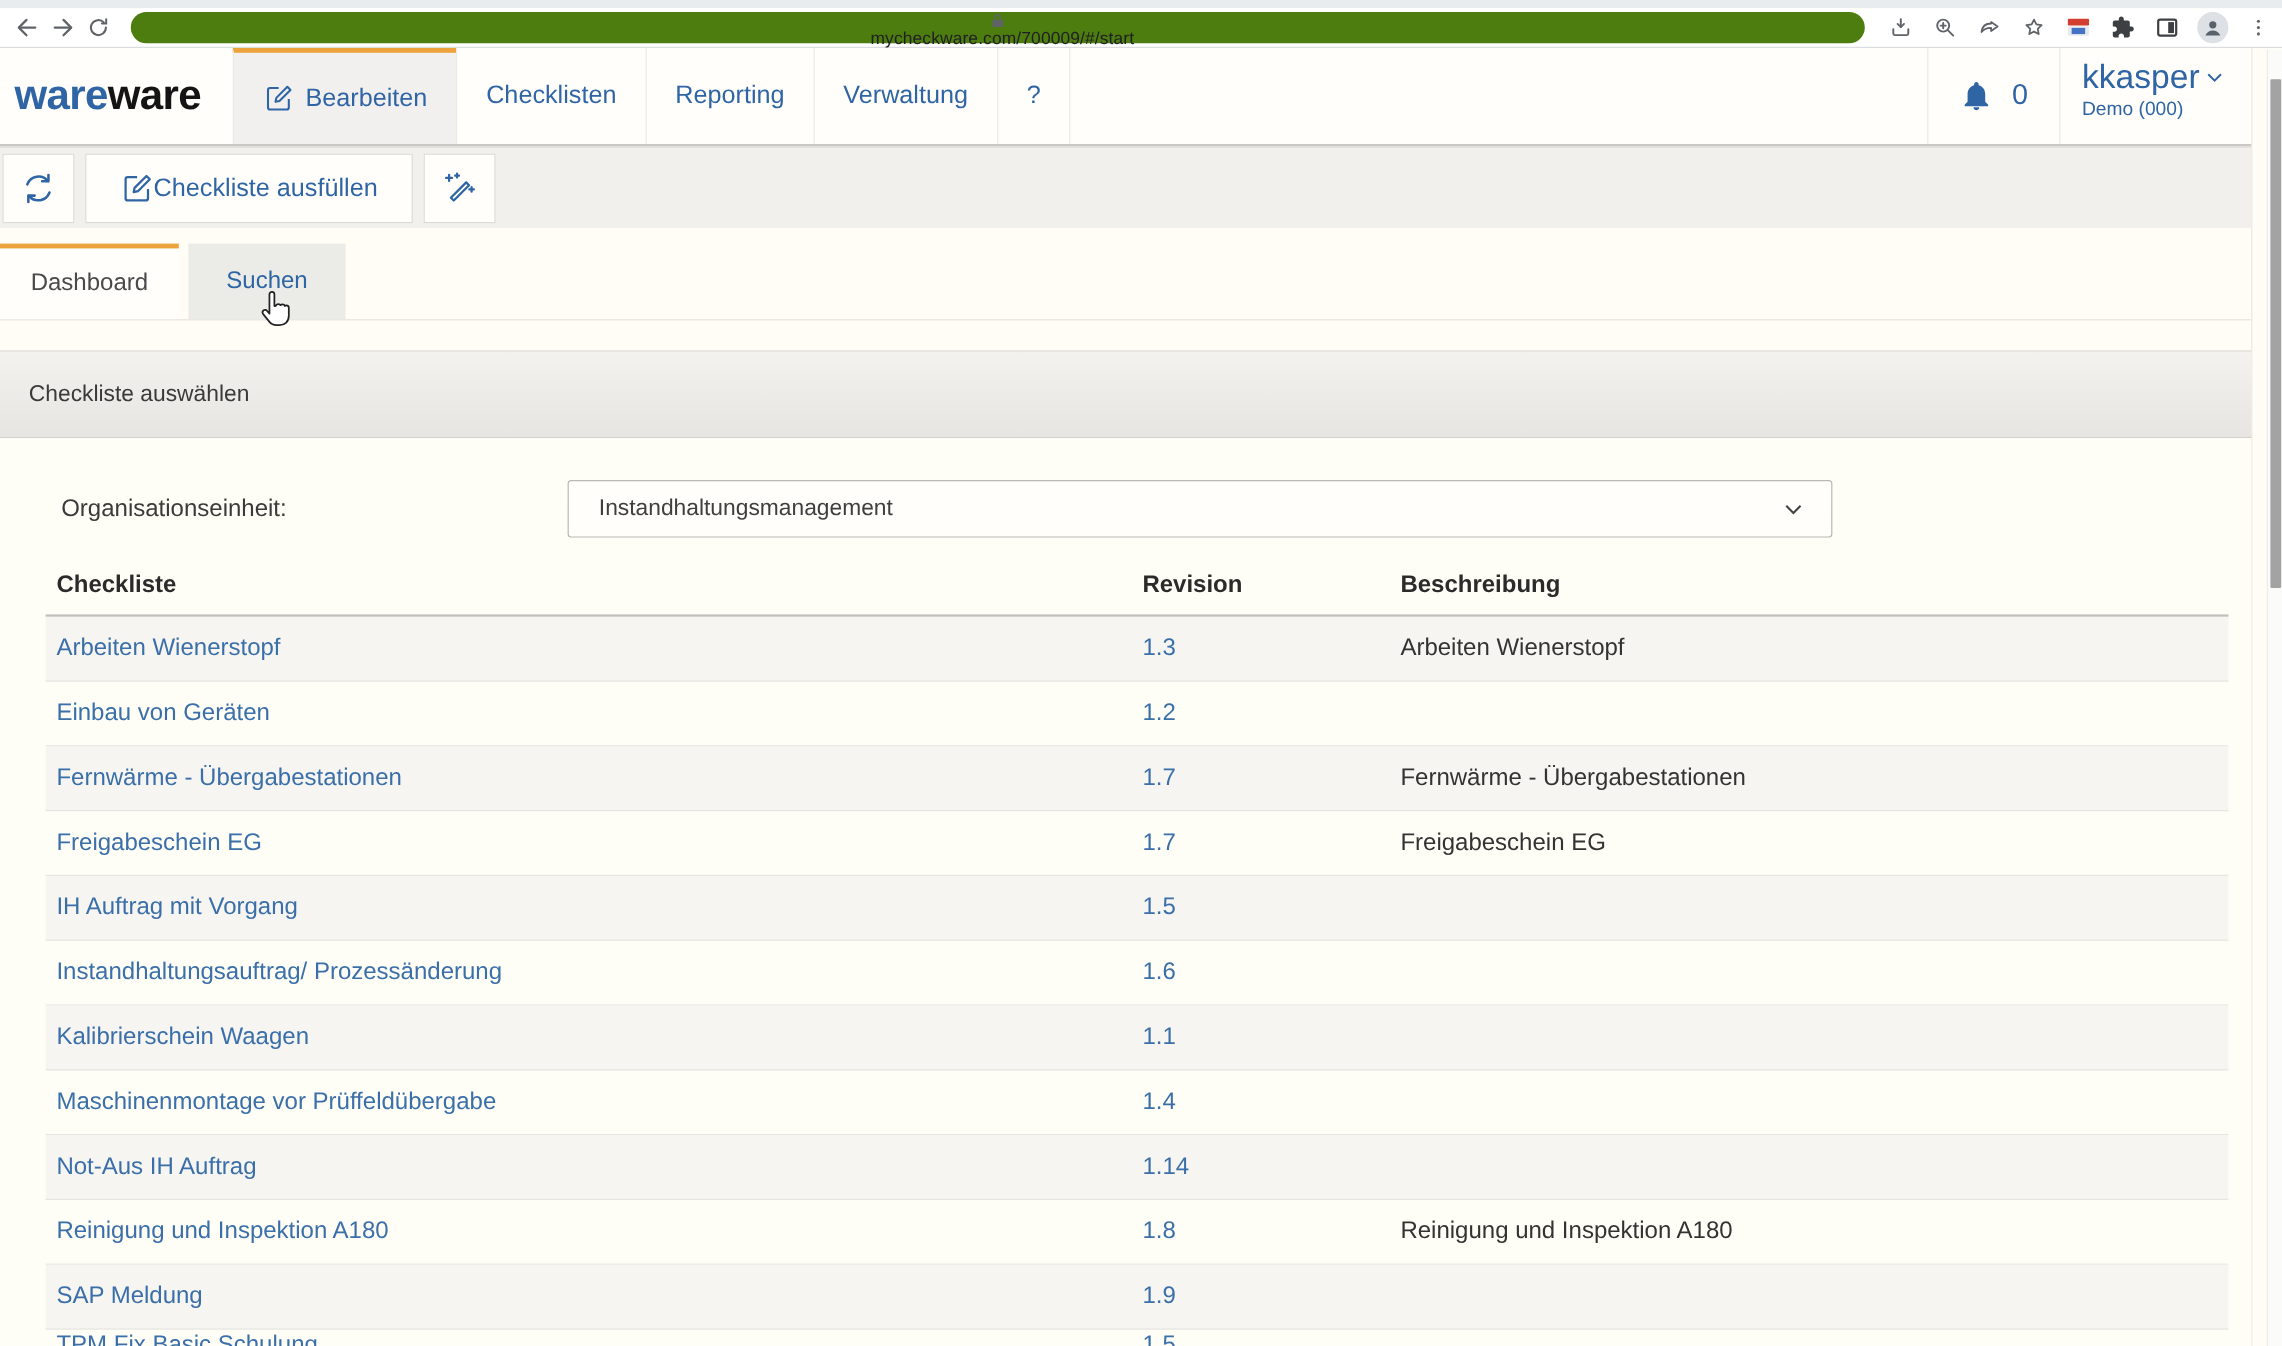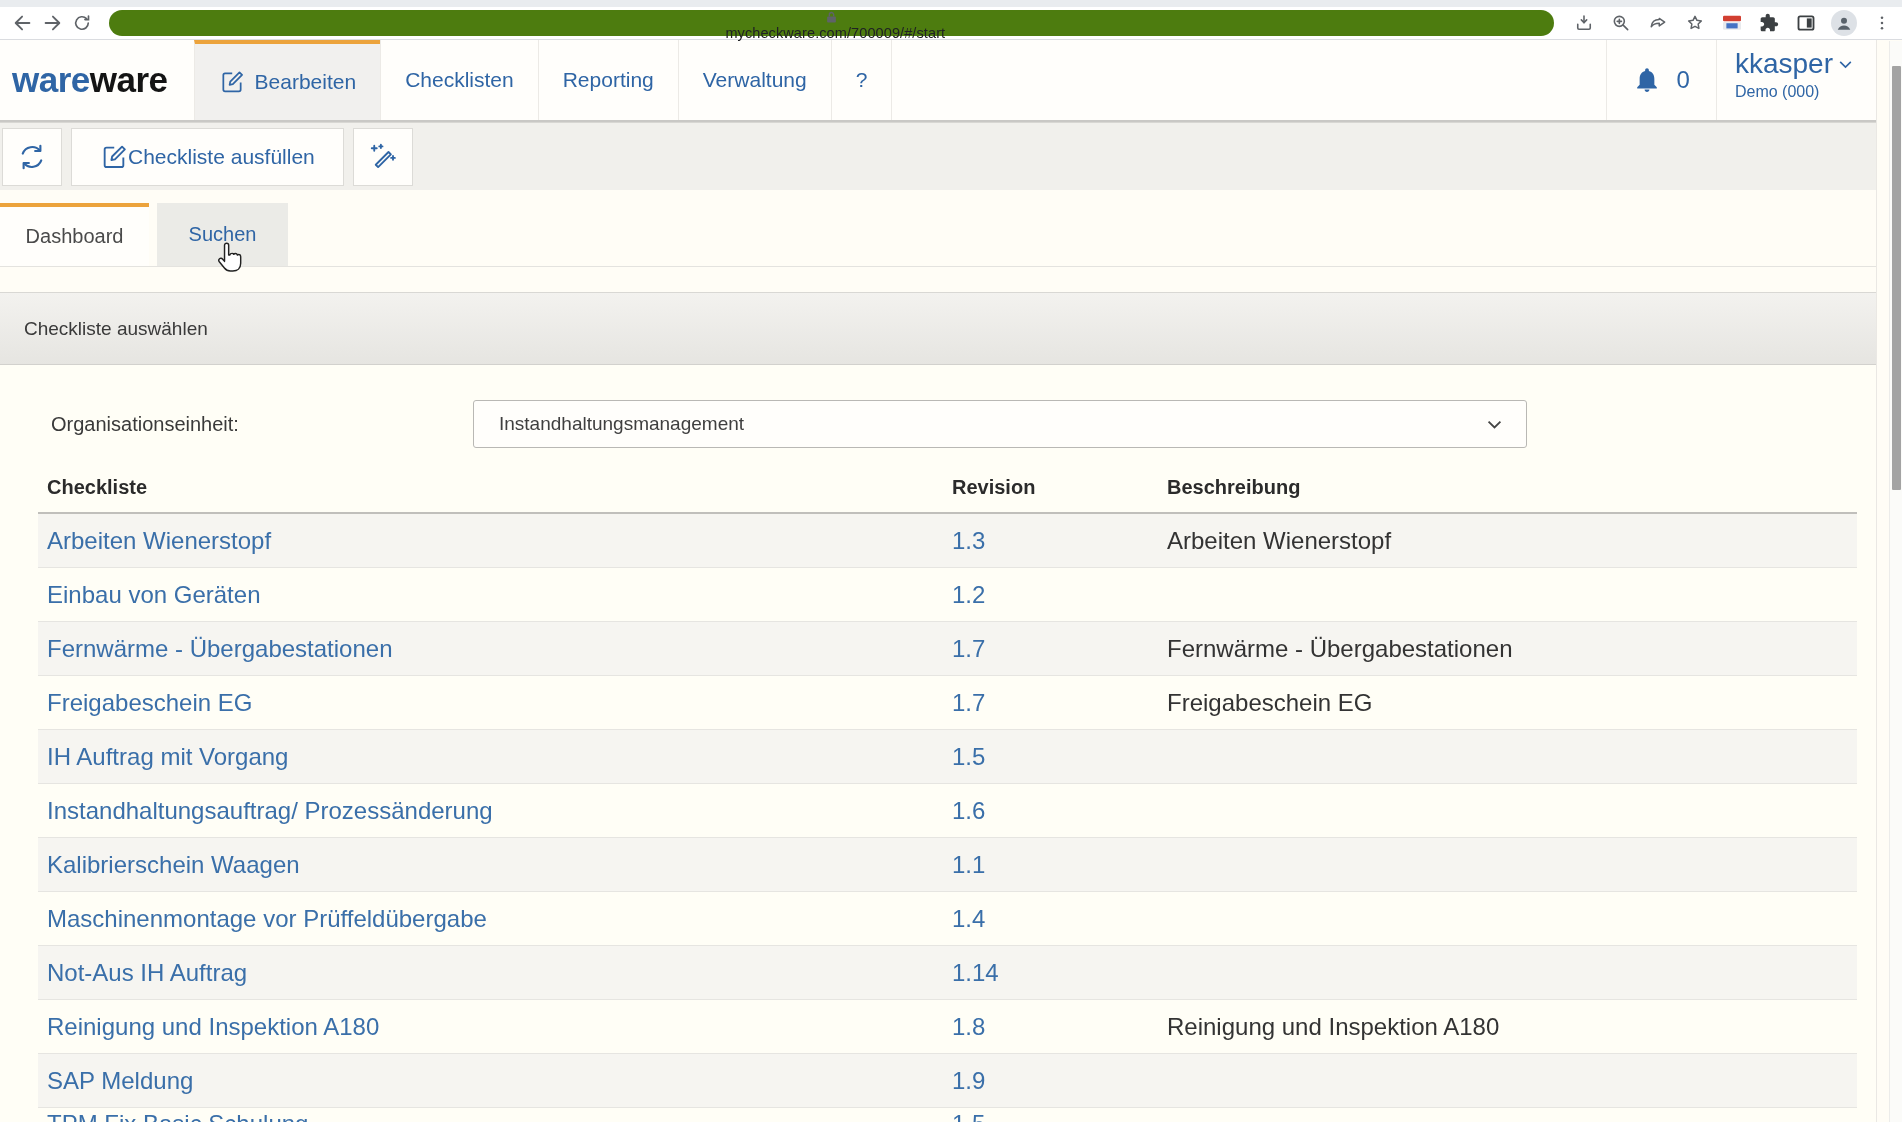--- a/index.html
+++ b/index.html
@@ -55,21 +55,21 @@
   .form-label { margin-left:51px; font-size:20px; color:#3a3a3a; }
   .select { position:absolute; left:473px; width:1054px; height:48px; border:1px solid #b9b8b4; border-radius:3px; background:#fffefb; display:flex; align-items:center; padding:0 22px 0 25px; cursor:pointer; }
   .select-value { font-size:19px; color:#3f3f3f; flex:1; }
   .form-row { position:relative; height:48px; }
 
   
   .table { margin:14px 0 0 38px; width:1819px; }
   .trow { display:grid; grid-template-columns:905px 215px 1fr; align-items:center; }
   .thead { height:52px; border-bottom:2px solid #c0bfbb; font-size:20px; font-weight:700; color:#2b2b2b; }
   .thead > div { padding-left:9px; }
-  .tbody .trow { height:54px; border-bottom:1px solid #e6e5e1; font-size:24px; }
+  .tbody .trow { height:54px; border-bottom:1px solid #e6e5e1; font-size:20px; }
   .tbody .trow:nth-child(odd) { background:#f6f5f1; }
   .cell { padding-left:9px; }
   .cell.link { color:#3a6fa9; cursor:pointer; }
   .cell.rev { color:#3a6fa9; }
   .cell.desc { color:#333333; }
   .tbody .trow.partial { height:60px; align-items:start; border-bottom:none; }
   .tbody .trow.partial .cell { padding-top:2px; }
 
   
   .scrollbar { position:absolute; right:0; top:41px; width:13px; height:1081px; background:#fbfbf9; border-left:1px solid #ececea; }

